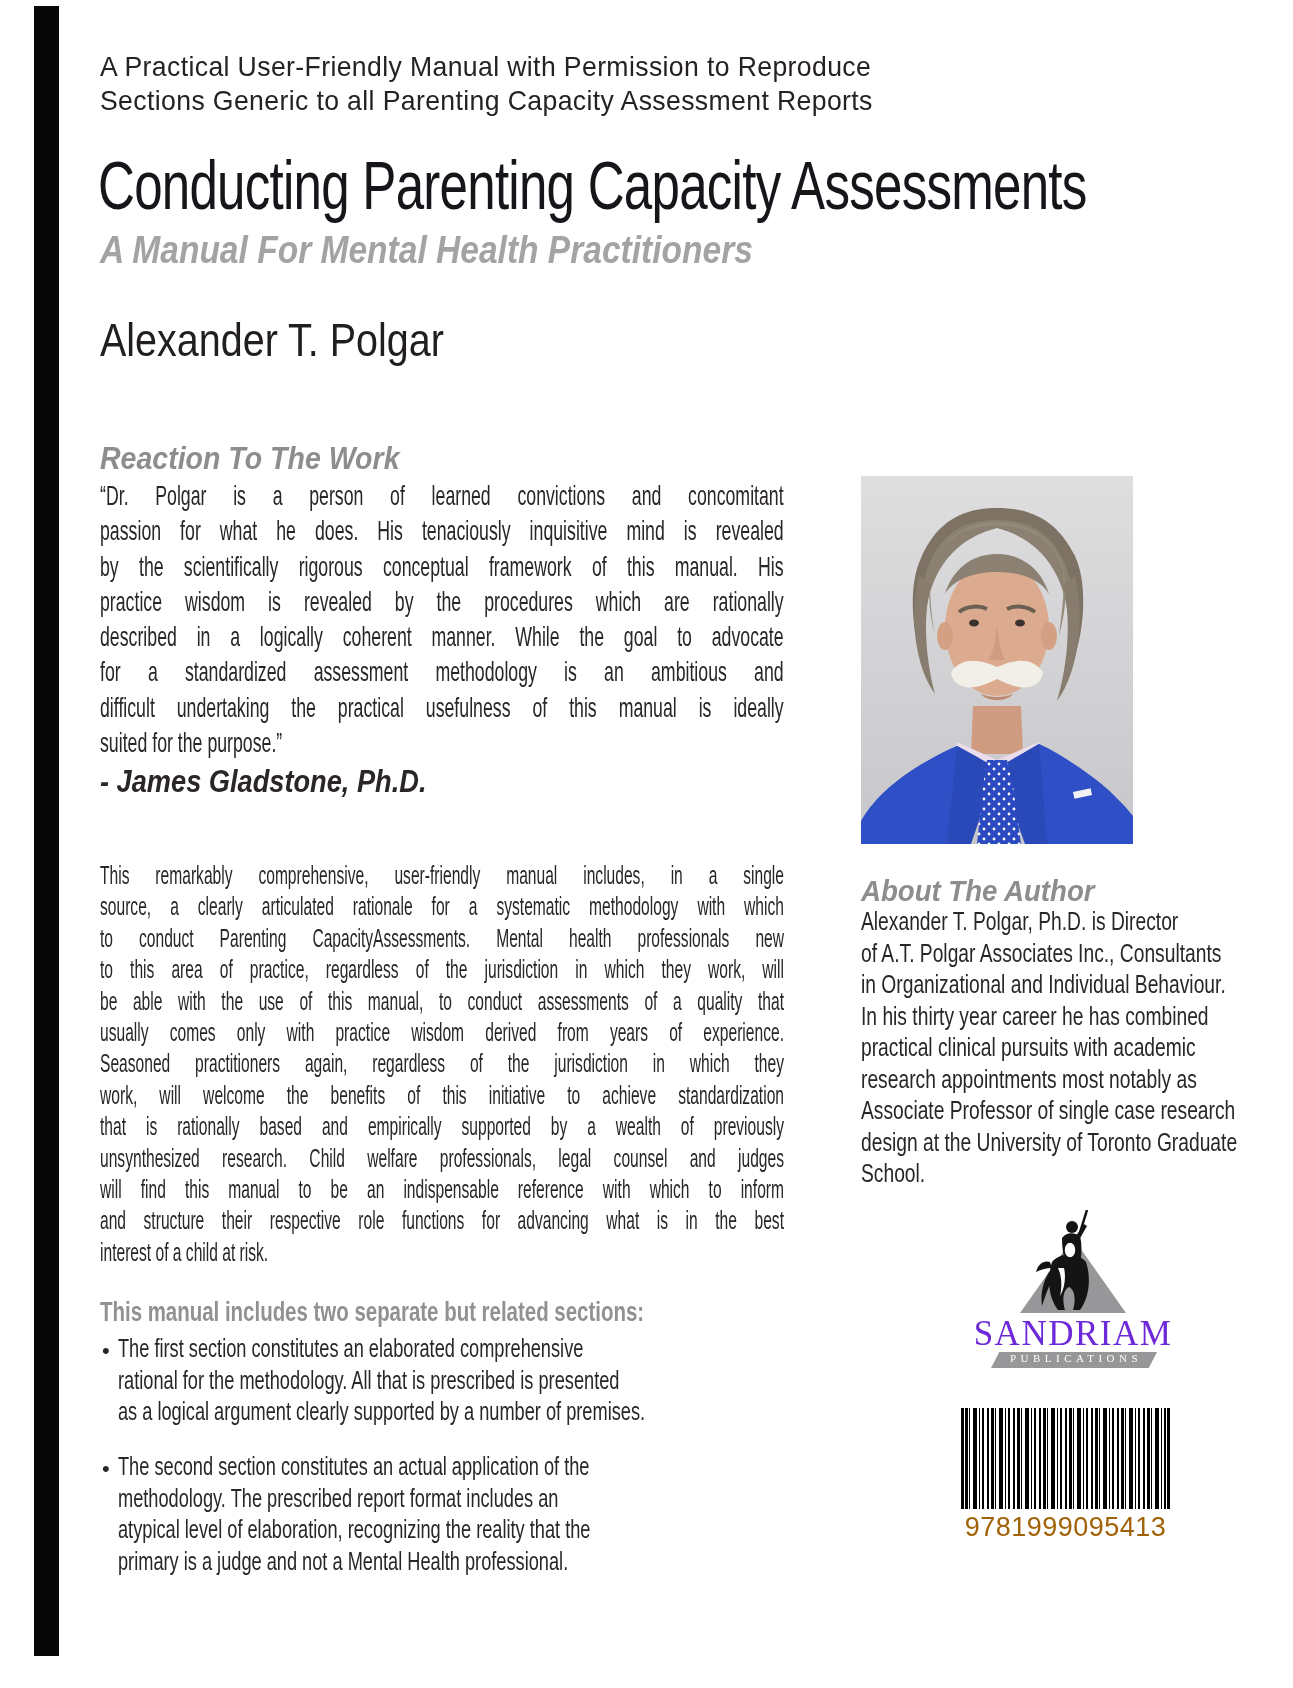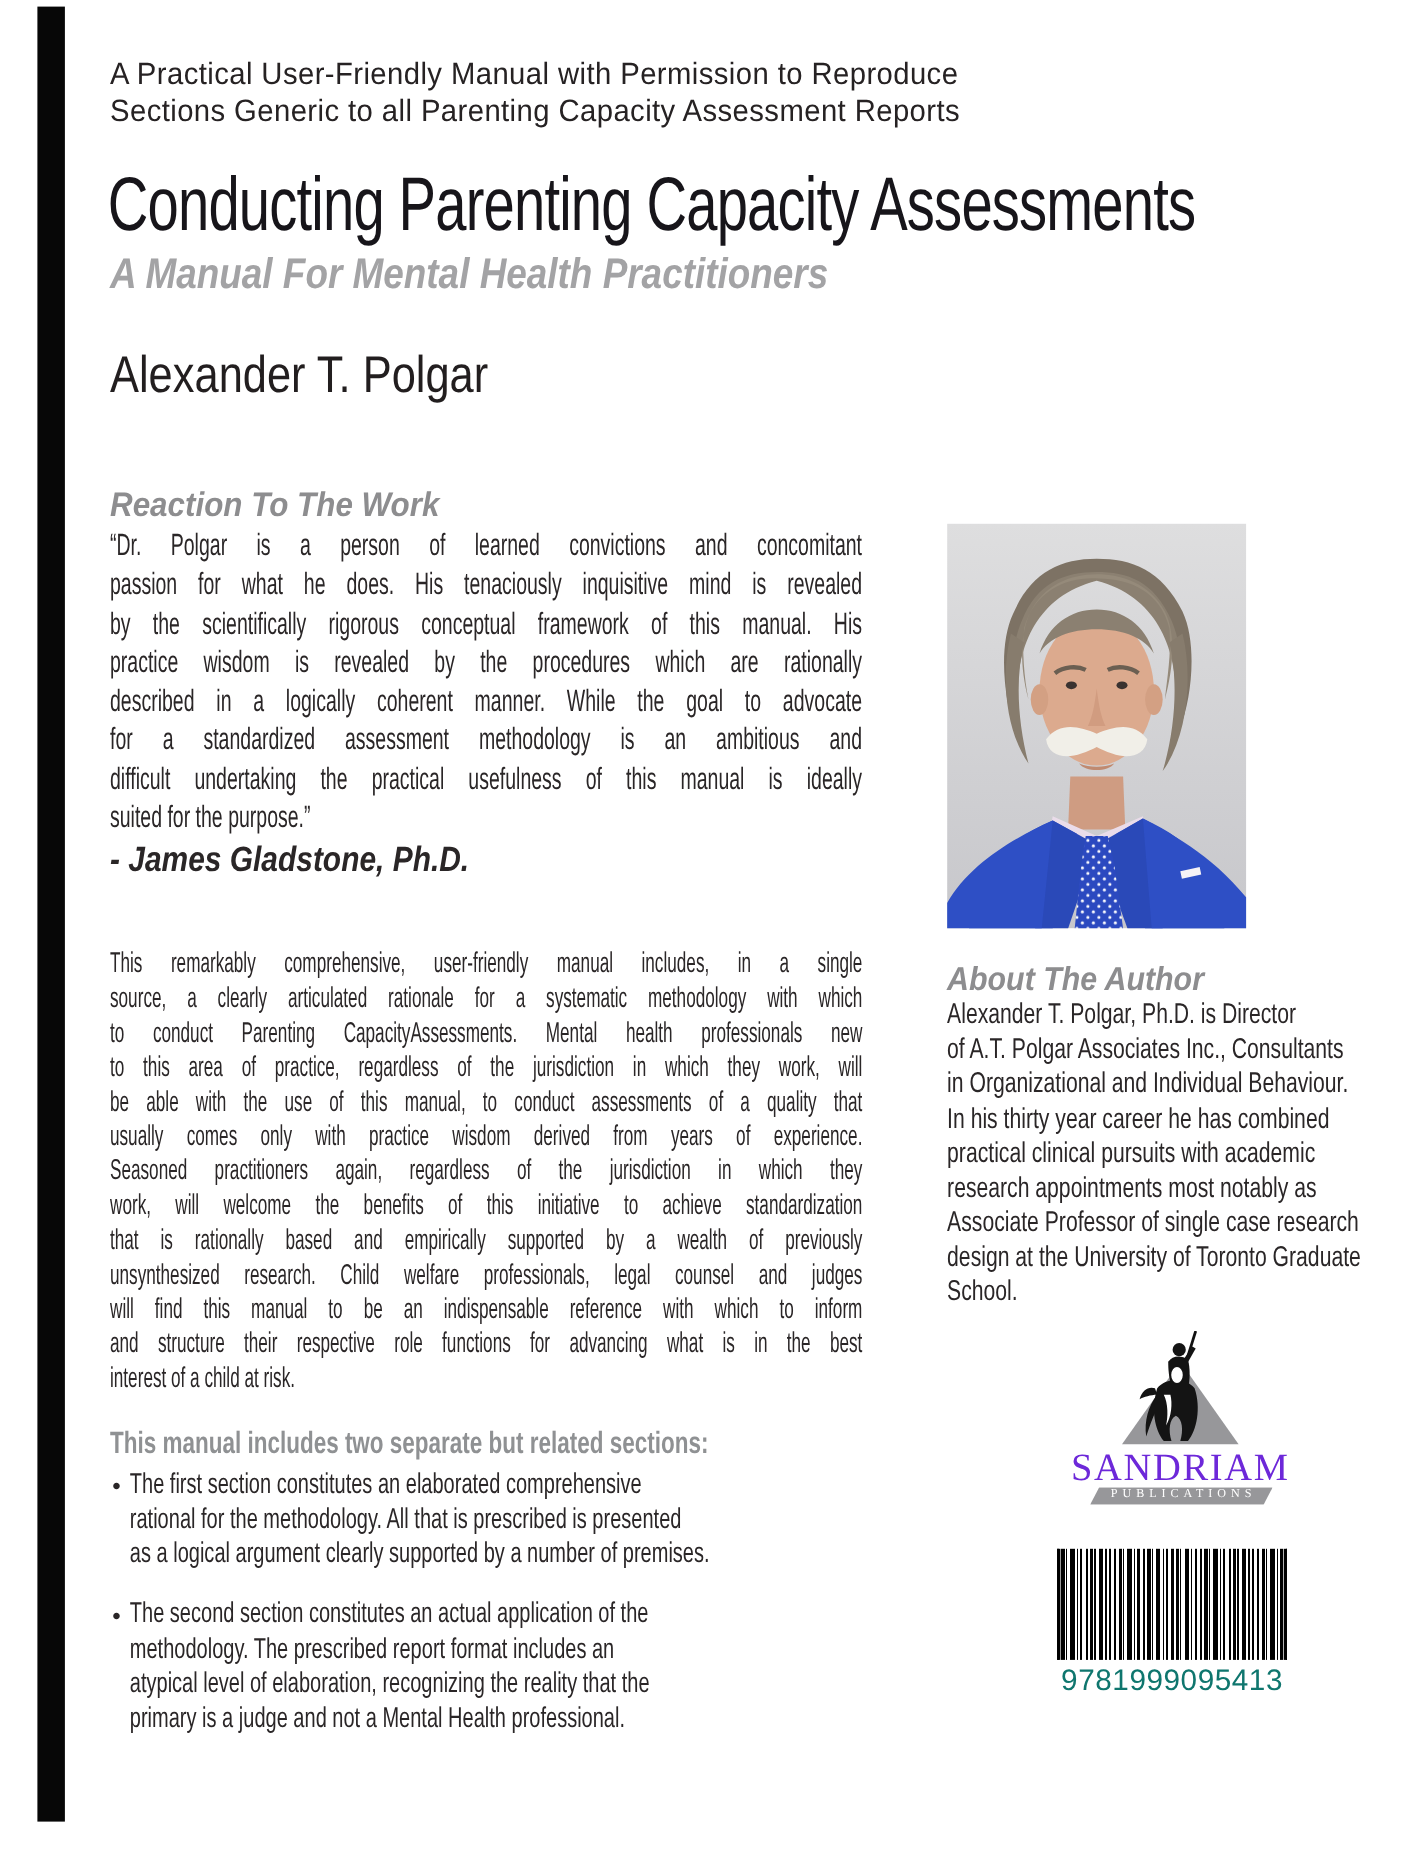--- a/index.html
+++ b/index.html
@@ -69,21 +69,21 @@
 
   .barcode { left:933px; top:1408px; width:209px; height:101px; background:
       repeating-linear-gradient(90deg,
         #000 0 2px, #fff 2px 4px, #000 4px 7px, #fff 7px 8px,
         #000 8px 9px, #fff 9px 12px, #000 12px 16px, #fff 16px 18px,
         #000 18px 19px, #fff 19px 21px, #000 21px 23px, #fff 23px 26px); }
   .barcode .guard-l, .barcode .guard-r { position:absolute; top:0; width:3px; height:101px; background:#000; }
   .guard-l { left:0; } .guard-r { right:0; }
 
   .isbn { left:933px; top:1512px; width:209px; text-align:center; font-size:27px;
-          color:#0f766e; letter-spacing:0.5px; }
+          color:#a16207; letter-spacing:0.5px; }
 </style>
 </head>
 <body>
 
 <div class="page">
 
   <div class="spine"></div>
 
   <div class="abs tagline cx">
     <div class="nowrap">A Practical User-Friendly Manual with Permission to Reproduce</div>

